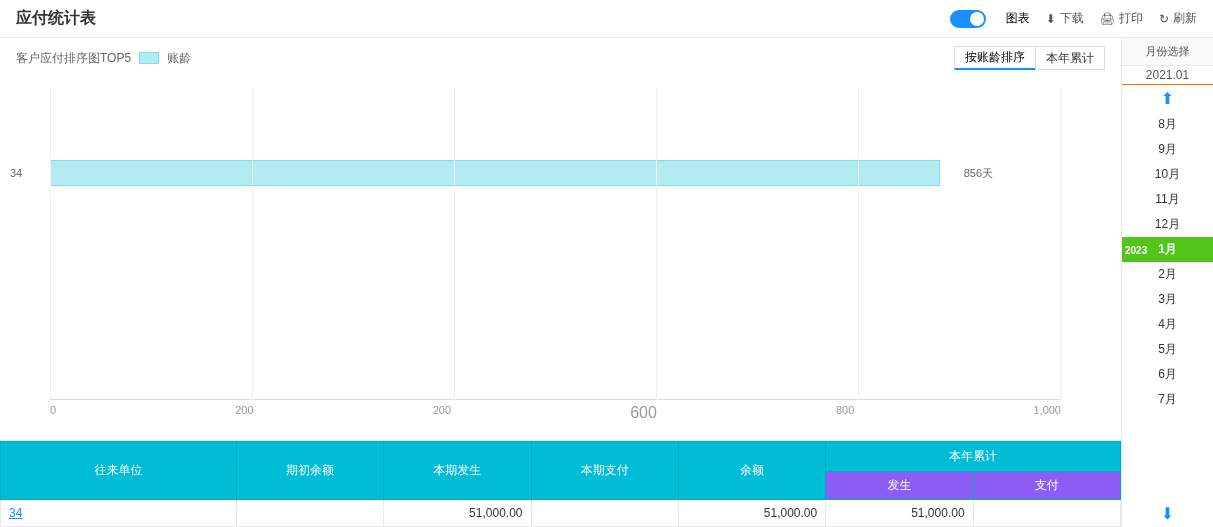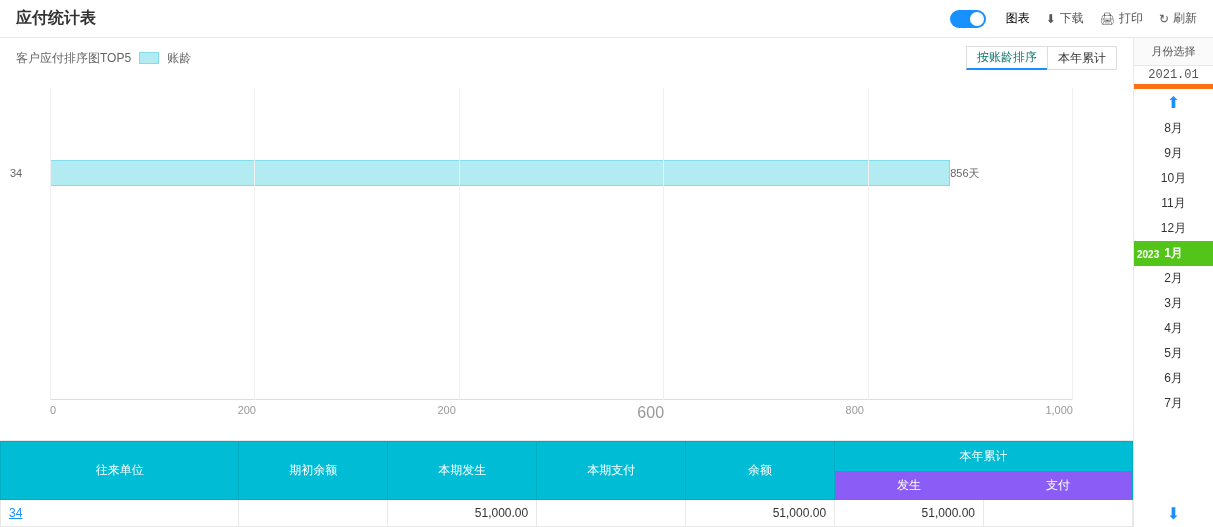--- a/index.html
+++ b/index.html
@@ -21,41 +21,41 @@
 
     
     .chart-section { flex: 1; display: flex; flex-direction: column; overflow: hidden; }
 
     
     .chart-header { display: flex; align-items: center; justify-content: space-between; padding: 8px 16px; }
     .chart-legend { display: flex; align-items: center; gap: 8px; font-size: 12px; color: #666; }
     .legend-box { width: 20px; height: 12px; background: #b2ebf2; border: 1px solid #80deea; }
     .chart-sort { display: flex; gap: 0; }
     .sort-btn { padding: 2px 10px; border: 1px solid #ddd; cursor: pointer; font-size: 12px; color: #333; background: #fff; }
-    .sort-btn.active { color: #0f766e; border-bottom: 2px solid #1890ff; }
+    .sort-btn.active { color: #000000; border-bottom: 2px solid #1890ff; }
     .sort-btn:first-child { border-right: none; }
 
     
     .chart-body { flex: 1; position: relative; padding: 10px 16px 30px 50px; }
 
     
     .table-section { border-top: 1px solid #e8e8e8; }
     .table-wrapper { overflow-x: auto; }
     table { width: 100%; border-collapse: collapse; }
     .thead-top th { background: #00bcd4; color: #fff; text-align: center; padding: 6px 8px; font-size: 12px; font-weight: normal; border: 1px solid #00acc1; }
     .thead-sub th { background: #8b5cf6; color: #fff; text-align: center; padding: 5px 8px; font-size: 12px; font-weight: normal; border: 1px solid #00acc1; }
     tbody tr td { padding: 6px 8px; border: 1px solid #e8e8e8; font-size: 12px; color: #333; text-align: right; }
     tbody tr td:first-child { text-align: left; color: #1890ff; text-decoration: underline; cursor: pointer; }
     .col-wide { min-width: 160px; }
     .col-med { min-width: 100px; }
 
     
-    .right-sidebar { width: 80px; border-left: 1px solid #e8e8e8; display: flex; flex-direction: column; background: #fff; }
+    .right-sidebar { width: 92px; border-left: 1px solid #e8e8e8; display: flex; flex-direction: column; background: #fff; }
     .sidebar-header { padding: 6px 4px; font-size: 11px; color: #555; text-align: center; border-bottom: 1px solid #e8e8e8; background: #fafafa; }
-    .sidebar-year-value { font-size: 12px; color: #555; text-align: center; padding: 2px 0; border-bottom: 5px solid #f97316; font-family: Liberation Mono, monospace; }
+    .sidebar-year-value { font-size: 12px; color: #555; text-align: center; padding: 2px 0; border-bottom: 1px solid #f97316; }
     .scroll-up, .scroll-down { text-align: center; padding: 4px 0; cursor: pointer; color: #1890ff; font-size: 16px; }
     .month-list { flex: 1; overflow: hidden; }
     .month-item { padding: 4px 6px; text-align: center; font-size: 12px; color: #333; cursor: pointer; position: relative; }
     .month-item.current-year { background: #52c41a; color: #fff; font-weight: bold; }
     .year-badge { position: absolute; left: 0; top: 50%; transform: translateY(-50%); background: #52c41a; color: #fff; font-size: 10px; padding: 1px 3px; border-radius: 2px; }
   </style>
 </head>
 <body>
 
 <div class="main-container">
@@ -96,21 +96,21 @@
           <button class="sort-btn active">按账龄排序</button>
           <button class="sort-btn">本年累计</button>
         </div>
       </div>
 
       <div class="chart-body" style="position: relative; height: 250px; padding: 10px 60px 40px 50px;">
 
         <div style="position: absolute; left: 50px; right: 60px; top: 80px; display: flex; align-items: center; height: 30px;">
           <span style="position: absolute; left: -40px; font-size: 11px; color: #666;">34</span>
           <div style="width: 88%; height: 26px; background: #b2ebf2; border: 1px solid #80deea;"></div>
-          <span style="margin-left: 0; font-size: 11px; color: #666; white-space: nowrap;">856天</span>
+          <span style="margin-left: 24px; font-size: 11px; color: #666; white-space: nowrap;">856天</span>
         </div>
 
         <div style="position: absolute; left: 50px; right: 60px; bottom: 40px; height: 1px; background: #ddd;"></div>
 
         <div style="position: absolute; left: 50px; right: 60px; bottom: 18px; display: flex; justify-content: space-between;">
           <span style="font-size: 11px; color: #999;">0</span>
           <span style="font-size: 11px; color: #999;">200</span>
           <span style="font-size: 11px; color: #999;">200</span>
           <span style="font-size: 16px; color: #999;">600</span>
           <span style="font-size: 11px; color: #999;">800</span>

